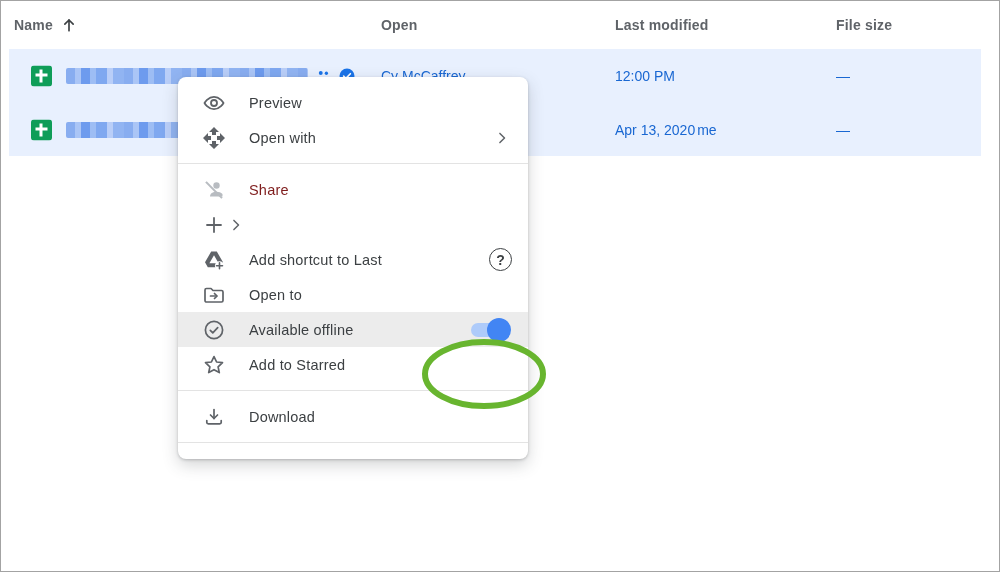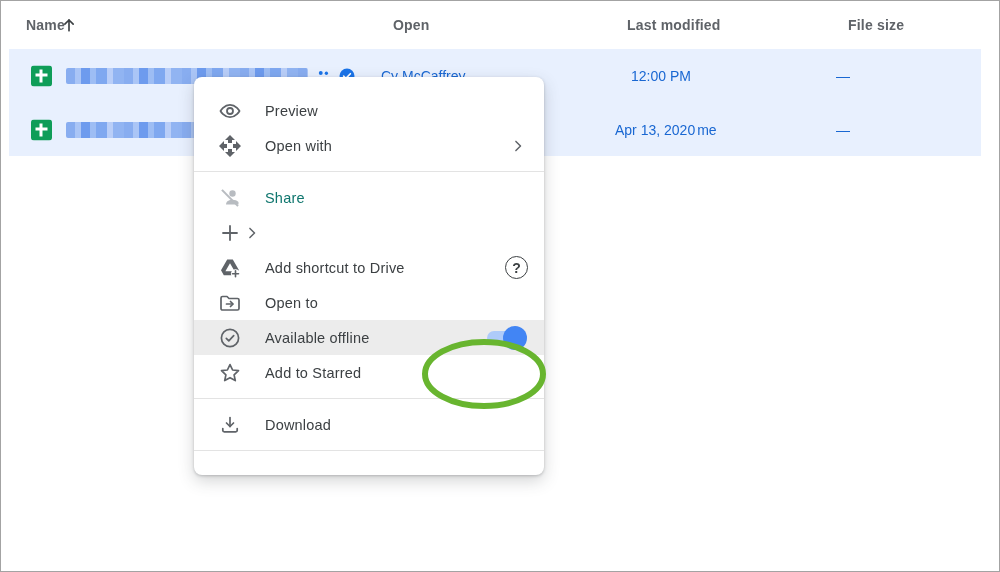--- a/index.html
+++ b/index.html
@@ -2,46 +2,46 @@
 <html><head>
 <meta charset="utf-8">
 <style>
   html,body{margin:0;padding:0;background:#fff;}
   .viewport{position:relative;width:1000px;height:572px;box-sizing:border-box;
     border:1px solid #a3a3a3;background:#fff;overflow:hidden;
     font-family:"Liberation Sans",sans-serif;}
   
   .thead{position:absolute;top:0;left:0;right:0;height:48px;background:#fff;}
   .th{position:absolute;top:0;height:48px;line-height:48px;font-size:14px;
-    color:#5f6368;font-weight:600;letter-spacing:.2px;margin-left:12px;}
+    color:#5f6368;font-weight:600;letter-spacing:.2px;}
   .th-name{left:13px;color:#5f6368;}
   .th-owner{left:380px;}
   .th-modified{left:614px;}
   .th-size{left:835px;}
   .sort-ic{position:absolute;left:58px;top:14px;width:20px;height:20px;color:#3c4043;cursor:pointer;}
   
   .frow{position:absolute;left:8px;right:18px;background:#e8f0fe;}
   .frow1{top:48px;height:54px;}
   .frow2{top:102px;height:53px;}
   .cell{position:absolute;top:50%;transform:translateY(-50%);font-size:14px;color:#1967d2;white-space:nowrap;}
   .sheeticon{position:absolute;left:22px;top:50%;transform:translateY(-50%);width:21px;height:21px;}
   .nameblur{position:absolute;top:50%;transform:translateY(-50%);height:16px;border-radius:2px;
     background:repeating-linear-gradient(90deg,#88adf0 0 9px,#aac5f6 9px 15px,#6d9bee 15px 24px,
       #9dbdf4 24px 30px,#7fa8f0 30px 41px,#b9cef8 41px 47px,#91b4f2 47px 58px);
     filter:blur(.7px);cursor:pointer;}
   .rowic{position:absolute;top:50%;transform:translateY(-50%);width:18px;height:18px;color:#1a73e8;}
   
-  .menu{position:absolute;left:193px;top:76px;width:350px;background:#fff;border-radius:8px;
-    padding:16px 0;z-index:10;
+  .menu{position:absolute;left:177px;top:76px;width:350px;background:#fff;border-radius:8px;
+    padding:8px 0;z-index:10;
     box-shadow:0 1px 3px rgba(60,64,67,.28),0 6px 16px rgba(60,64,67,.22);}
   .mitem{height:35px;display:flex;align-items:center;padding:0 16px 0 24px;
     font-size:14.5px;color:#3c4043;cursor:pointer;}
   .mitem .mi-icon{width:24px;height:24px;flex:none;color:#5f6368;}
   .mitem .mi-label{margin-left:23px;flex:1;letter-spacing:.2px;}
-  .mitem.disabled{color:#0f766e;cursor:default;}
+  .mitem.disabled{color:#7f1d1d;cursor:default;}
   .mitem.disabled .mi-icon{color:#b8bcc1;}
   .mitem.highlighted{background:#ececec;}
   .mi-trail{flex:none;display:flex;align-items:center;color:#5f6368;}
   .divider{height:1px;background:#e3e3e3;margin:8px 0;}
   .help{width:21px;height:21px;border:1.7px solid #3c4043;border-radius:50%;display:flex;
     align-items:center;justify-content:center;font-size:14px;color:#3c4043;font-weight:600;cursor:pointer;}
   .toggle{position:relative;width:37px;height:14px;border-radius:7px;background:#aecbfa;
     margin-right:4px;cursor:pointer;}
   .toggle .knob{position:absolute;right:-3px;top:-5px;width:24px;height:24px;border-radius:50%;background:#4285f4;}
   
@@ -84,21 +84,21 @@
         </svg>
     </span>
     <span class="rowic" style="left:329px;">
       <svg viewBox="0 0 24 24" width="18" height="18">
           <circle cx="12" cy="12" r="10" fill="#1a73e8"></circle>
           <path d="M7.5 12.2l3 3 6-6.2" fill="none" stroke="#fff" stroke-width="2.2" stroke-linecap="round" stroke-linejoin="round"></path>
           <path d="M8 16.5h8" stroke="#fff" stroke-width="1.8" stroke-linecap="round"></path>
         </svg>
     </span>
     <span class="cell" style="left:372px;">Cy McCaffrey</span>
-    <span class="cell" style="left:622px;">12:00 PM</span>
+    <span class="cell" style="left:606px;">12:00 PM</span>
     <span class="cell" style="left:827px;">—</span>
   </div>
 
   <div class="frow frow2">
     <span class="sheeticon">
       <svg viewBox="0 0 21 21" width="21" height="21">
           <rect x="0" y="0" width="21" height="21" rx="3" fill="#0f9d58"></rect>
           <rect x="4.5" y="8" width="12" height="3" fill="#fff"></rect>
           <rect x="8.5" y="4" width="3" height="13" fill="#fff"></rect>
         </svg>
@@ -164,21 +164,21 @@
     </div>
 
     <div class="mitem">
       <span class="mi-icon">
         <svg viewBox="0 0 24 24" width="24" height="24" fill="currentColor">
             <path d="M9.2 3.5h5.6l6.2 10.8-2.8 4.9H5.8L3 14.3z M12 7.2l-4.6 8h9.2z" fill-rule="evenodd"></path>
             <circle cx="17.5" cy="17.8" r="4.6" fill="#fff"></circle>
             <path d="M17.5 14.8v6M14.5 17.8h6" stroke="currentColor" stroke-width="1.6" stroke-linecap="round" fill="none"></path>
           </svg>
       </span>
-      <span class="mi-label">Add shortcut to Drive</span>
+      <span class="mi-label">Add shortcut to Last</span>
       <span class="mi-trail">
         <span class="help">?</span>
       </span>
     </div>
 
     <div class="mitem">
       <span class="mi-icon">
         <svg viewBox="0 0 24 24" width="24" height="24" fill="none" stroke="currentColor" stroke-width="1.7" stroke-linejoin="round" stroke-linecap="round">
             <path d="M3 7c0-.8.7-1.5 1.5-1.5H9l2 2h8.5c.8 0 1.5.7 1.5 1.5v8.5c0 .8-.7 1.5-1.5 1.5h-15C3.7 19 3 18.3 3 17.5z"></path>
             <path d="M8.5 13h6"></path>

